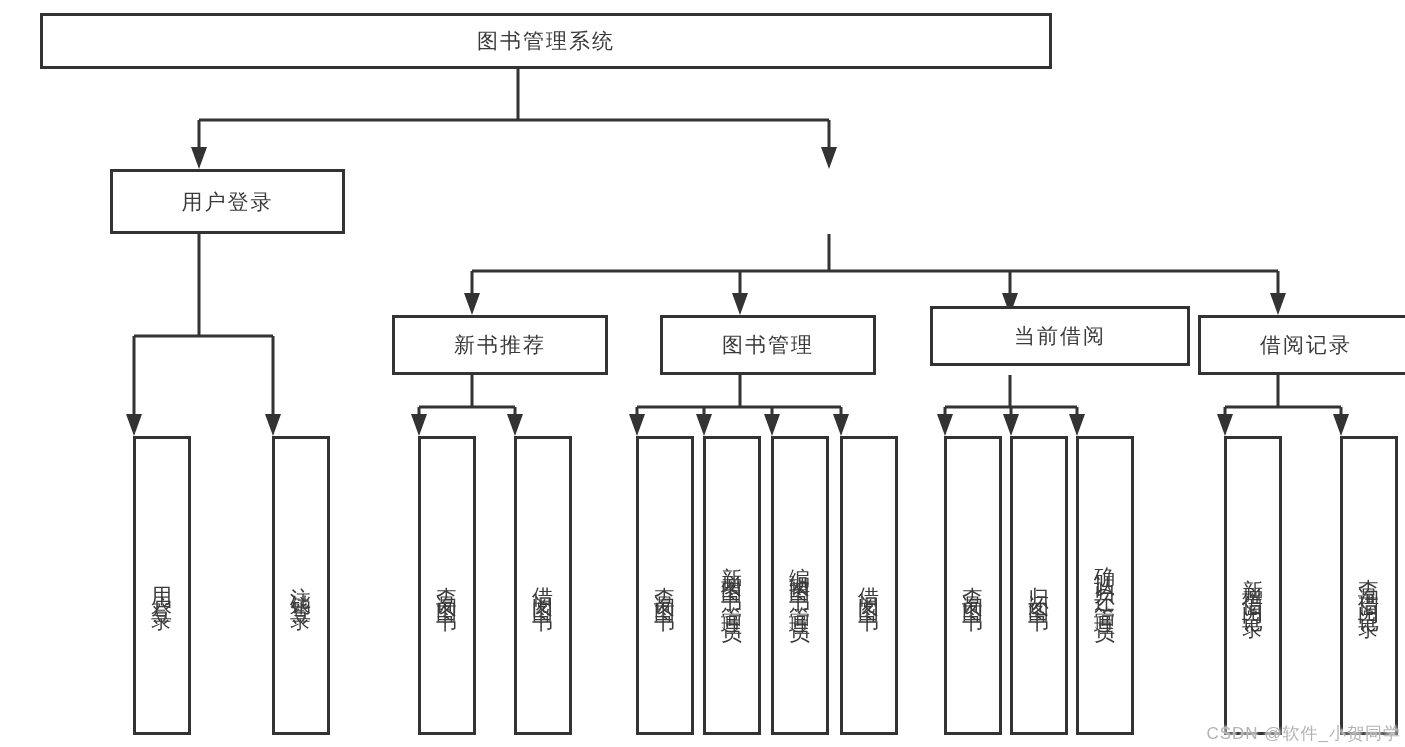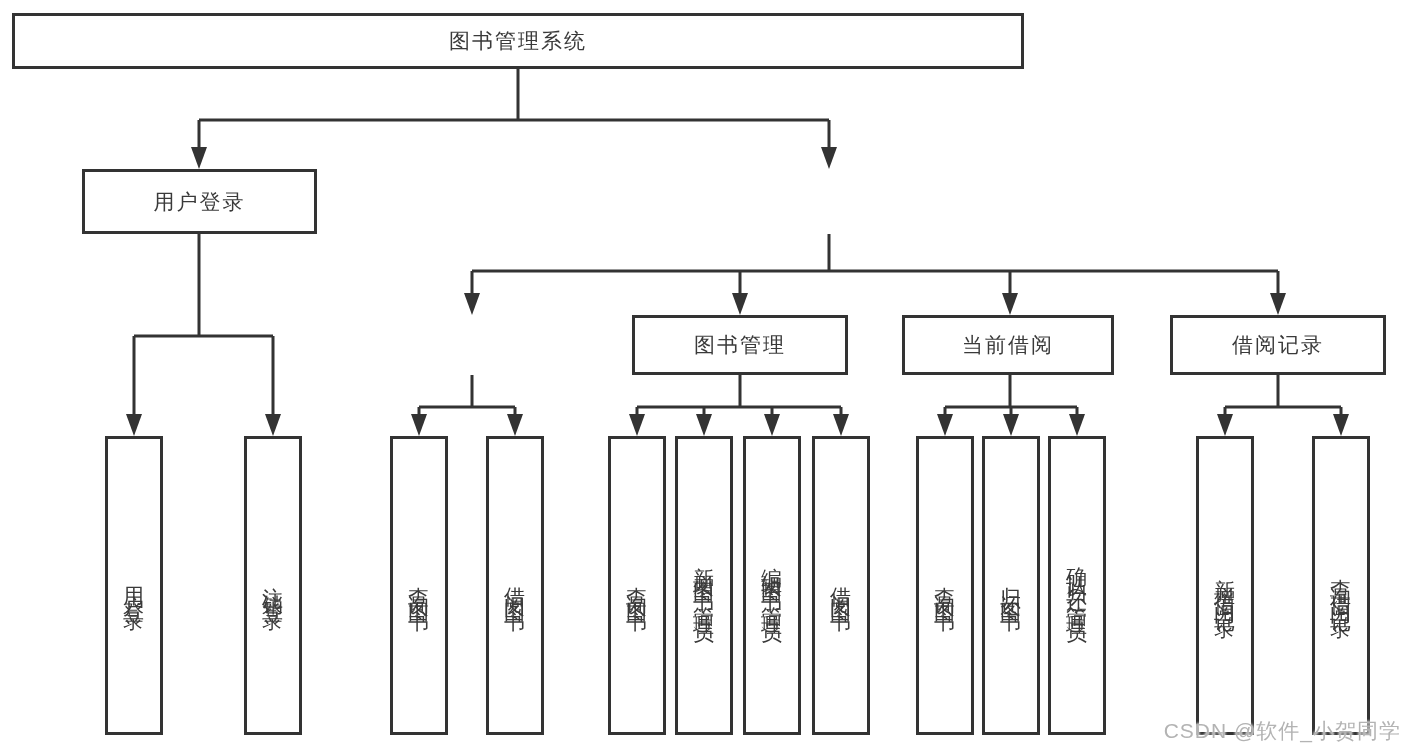--- a/index.html
+++ b/index.html
@@ -10,29 +10,29 @@
     background:var(--box_fill,#ffffff); overflow:hidden;
   }
   .connectors { position:absolute; left:0; top:0; width:1405px; height:747px; }
   .connectors .lines { stroke:var(--line,#333333); stroke-width:3; fill:none; }
   .connectors .heads { fill:var(--line,#333333); stroke:none; }
   .node {
     position:absolute; background:var(--box_fill,#ffffff);
     border:3px solid var(--box_border,#333333);
     display:flex; align-items:center; justify-content:center;
     color:var(--text,#3a3a3a); font-size:21px; letter-spacing:2px;
-    text-align:center; line-height:1.2;
+    text-align:center; line-height:1.2;margin-left:28px;
   }
   .node.v {
     writing-mode:vertical-rl; text-orientation:mixed;
     letter-spacing:8px; font-size:21px; line-height:1;
   }
   .watermark {
     position:absolute; right:4px; bottom:2px;
-    font-size:21px; color:var(--watermark,#b3b3b3); letter-spacing:1px;
+    font-size:17px; color:var(--watermark,#b3b3b3); letter-spacing:1px;
     text-shadow:0 0 3px #ffffff, 0 0 3px #ffffff; white-space:nowrap;
   }
 </style>
 </head>
 <body>
 
 <div class="stage">
 
   <svg class="connectors" width="1405" height="747" viewBox="0 0 1405 747">
     <g class="lines">
@@ -64,22 +64,23 @@
       <polygon points="1069,414 1085,414 1077,436"></polygon>
       <polygon points="1217,414 1233,414 1225,436"></polygon>
       <polygon points="1333,414 1349,414 1341,436"></polygon>
     </g>
   </svg>
 
   <div class="node" style="left:12px;top:13px;width:1012px;height:56px">图书管理系统</div>
 
   <div class="node" style="left:82px;top:169px;width:235px;height:65px">用户登录</div>
 
+  <div class="node" style="left:364px;top:315px;width:216px;height:60px">新书推荐</div>
   <div class="node" style="left:632px;top:315px;width:216px;height:60px">图书管理</div>
-  <div class="node" style="left:902px;top:315px;width:212px;height:60px">当前借阅</div>
+  <div class="node" style="left:902px;top:306px;width:260px;height:60px">当前借阅</div>
   <div class="node" style="left:1170px;top:315px;width:216px;height:60px">借阅记录</div>
 
   <div class="node v" style="left:105px;top:436px;width:58px;height:299px">用户登录</div>
   <div class="node v" style="left:244px;top:436px;width:58px;height:299px">注销登录</div>
 
   <div class="node v" style="left:390px;top:436px;width:58px;height:299px">查询图书</div>
   <div class="node v" style="left:486px;top:436px;width:58px;height:299px">借阅图书</div>
 
   <div class="node v" style="left:608px;top:436px;width:58px;height:299px">查询图书</div>
   <div class="node v" style="left:675px;top:436px;width:58px;height:299px">新增图书（管理员）</div>

